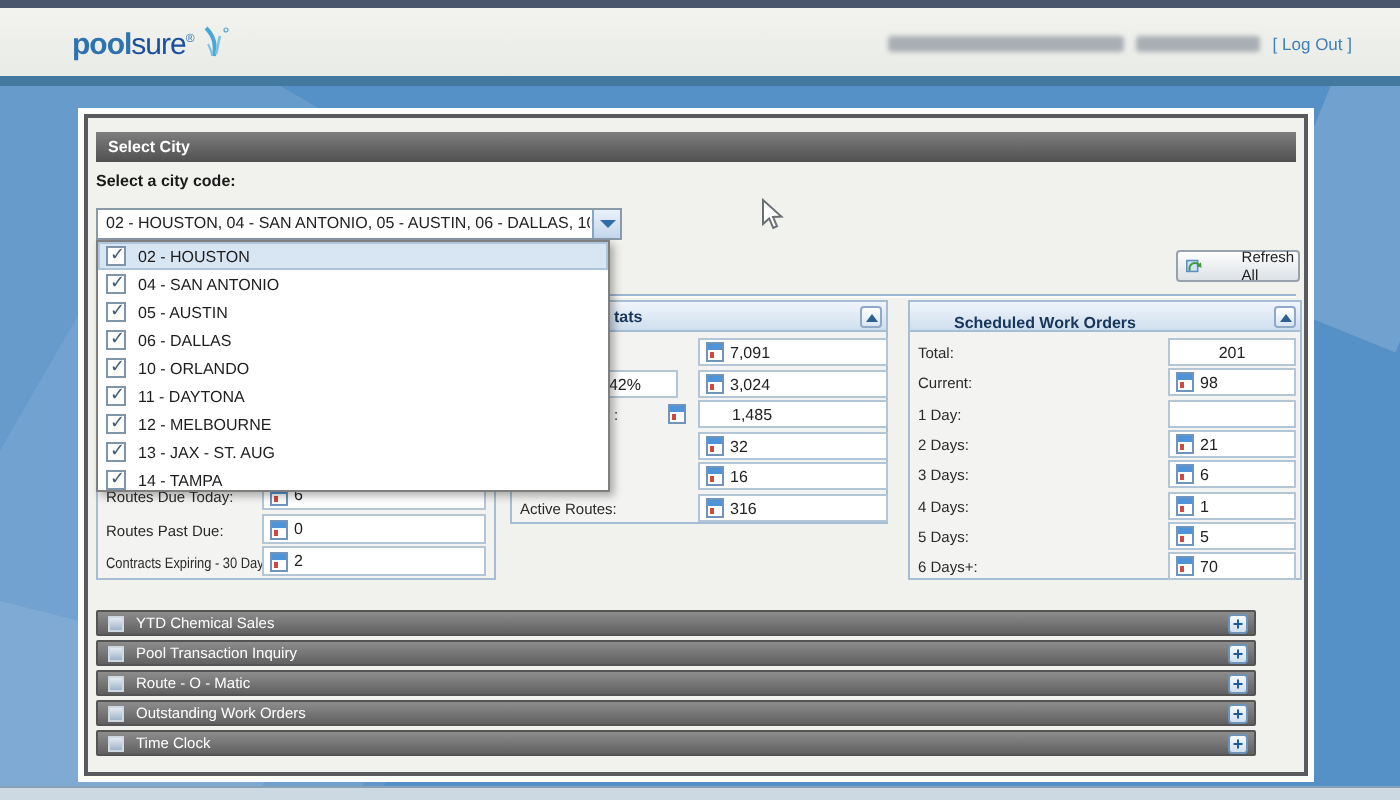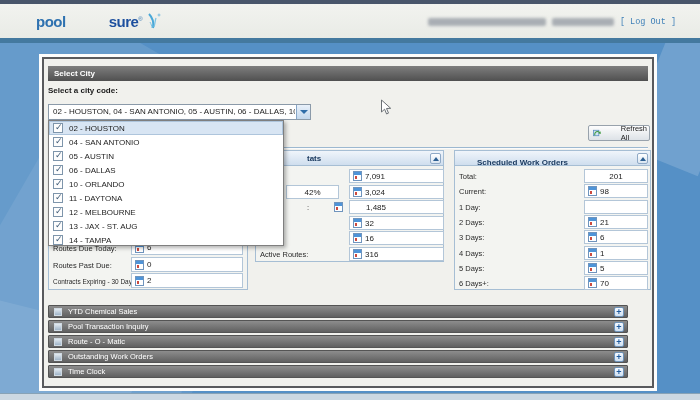--- a/index.html
+++ b/index.html
@@ -13,40 +13,40 @@
   .diag-c { right:-25px; top:36px; width:80px; height:130px; transform:rotate(22deg); background:rgba(255,255,255,.16); }
   .diag-d { left:-40px; bottom:-50px; width:220px; height:130px; transform:rotate(14deg); background:rgba(255,255,255,.09); }
 
   .topbar { position:absolute; left:0; top:0; width:700px; height:4px; background:#49566b; }
   .header { position:absolute; left:0; top:4px; width:700px; height:34px; background:linear-gradient(#f2f3ef,#e9ebe6); }
   .blue-strip { position:absolute; left:0; top:38px; width:700px; height:5px; background:#44799f; }
   .bottom-strip { position:absolute; left:0; top:393px; width:700px; height:7px; background:#ccd8e2; border-top:1px solid #87a2b6; }
 
   .logo { position:absolute; left:36px; top:9px; font-size:15px; letter-spacing:-.5px; white-space:nowrap; }
   .logo .p1 { color:#2f72b0; font-weight:600; }
-  .logo .p2 { color:#1c4f9e; font-weight:700;padding-left:43px; }
+  .logo .p2 { color:#1c4f9e; font-weight:400; }
   .logo .reg { font-size:6px; color:#2f72b0; vertical-align:super; }
   .splash { vertical-align:-3px; margin-left:1px; }
 
   .user-area { position:absolute; right:24px; top:13px; display:flex; align-items:center; gap:6px; }
   .redact { height:8px; background:#a9aeb4; border-radius:2px; filter:blur(1.4px); }
   .r1 { width:118px; } .r2 { width:62px; }
-  .logout { color:#3f80b8; font-size:8.5px; text-decoration:none; cursor:pointer;font-family:Liberation Mono, monospace; }
+  .logout { color:#3f80b8; font-size:8.5px; text-decoration:none; cursor:pointer; }
 
   .main { position:absolute; left:42px; top:57px; width:612px; height:331px; background:#f1f1ed; border:2px solid #595a5d; box-shadow:0 0 0 3px #fdfdfc; }
 
   .sc-bar { position:absolute; left:4px; top:7px; width:600px; height:15px; background:linear-gradient(#7e7e7e,#505050); color:#fff; font-size:8px; font-weight:600; line-height:15px; padding-left:6px; }
   .sc-label { position:absolute; left:4px; top:27px; font-size:8px; font-weight:bold; color:#1a1a1a; }
 
   .combo { position:absolute; left:4px; top:45px; width:263px; height:16px; background:#fff; border:1px solid #8b9aa9; cursor:pointer; }
   .combo-text { font-size:8px; line-height:14px; padding-left:4px; color:#222; white-space:nowrap; overflow:hidden; width:246px; }
   .combo-btn { position:absolute; right:0; top:0; width:14px; height:14px; background:linear-gradient(#e9f1fa,#c3d7ec); border-left:1px solid #86a6c8; }
   .combo-btn .chev { position:absolute; left:3px; top:5px; width:0; height:0; border-left:4px solid transparent; border-right:4px solid transparent; border-top:4px solid #2f6da8; }
 
-  .dropdown { position:absolute; left:4px; top:61px; width:236px; height:126px; background:#fff; border:1px solid #7f7f7f; box-shadow:2px 2px 4px rgba(0,0,0,.30); z-index:30; }
+  .dropdown { position:absolute; left:4px; top:61px; width:257px; height:126px; background:#fff; border:1px solid #7f7f7f; box-shadow:2px 2px 4px rgba(0,0,0,.30); z-index:30; }
   .dd-item { position:relative; height:14px; display:flex; align-items:center; padding-left:4px; cursor:pointer; }
   .dd-item.hl { background:#d8e5f3; box-shadow:inset 0 0 0 1px #aec5dc; }
   .cb { width:10px; height:10px; border:1px solid #7e95ab; background:#fdfdfd; margin-right:6px; position:relative; flex:0 0 auto; }
   .cb::after { content:"\2713"; position:absolute; left:1px; top:-2px; font-size:9px; color:#3e5a76; }
   .dd-label { font-size:8px; color:#1d1d1d; white-space:nowrap; }
 
   .refresh { position:absolute; left:544px; top:66px; width:62px; height:16px; background:linear-gradient(#fdfdfd,#dde2e7); border:1px solid #98a2ac; border-radius:2px; display:flex; align-items:center; gap:20px; padding-left:4px; font-size:7.5px; color:#222; cursor:pointer; }
 
   .divider { position:absolute; left:4px; top:88px; width:600px; height:2px; border-top:1px solid #9cb8d0; border-bottom:1px solid #fbfbfb; }
 

